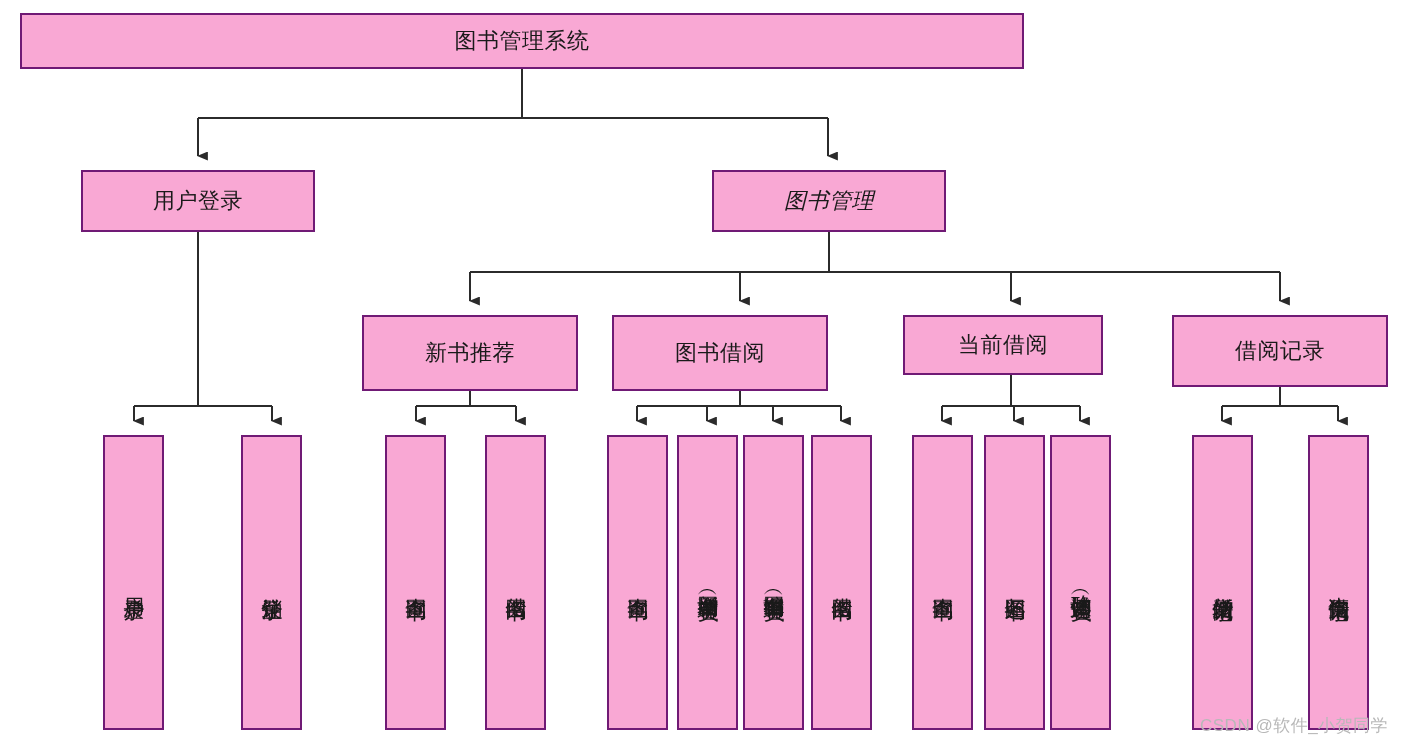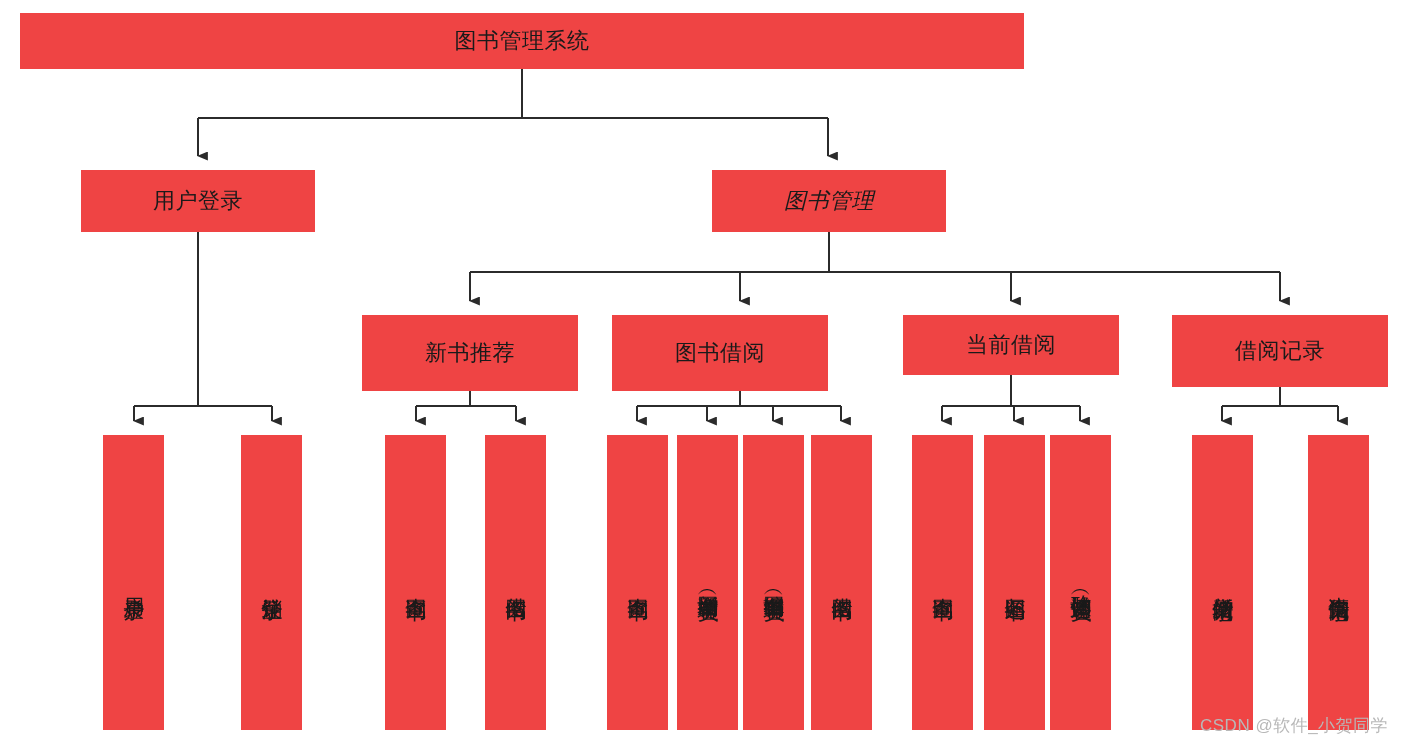--- a/index.html
+++ b/index.html
@@ -20,22 +20,22 @@
     position: absolute;
     left: 0;
     top: 0;
     width: 1405px;
     height: 747px;
     pointer-events: none;
   }
   .node {
     position: absolute;
     box-sizing: border-box;
-    border: 2px solid #ef4444;
-    background: #ef4444;
+    border: 2px solid #701a75;
+    background: #f9a8d4;
     display: flex;
     align-items: center;
     justify-content: center;
     color: #1a1a1a;
   }
   .node.horiz .label {
     font-size: 22px;
     line-height: 1.15;
     letter-spacing: 0.5px;
     white-space: nowrap;
@@ -128,21 +128,21 @@
   <div class="node horiz" style="left: 712px; top: 170px; width: 234px; height: 62px; font-style: italic;">
     <span class="label">图书管理</span>
   </div>
 
   <div class="node horiz" style="left: 362px; top: 315px; width: 216px; height: 76px;">
     <span class="label">新书推荐</span>
   </div>
   <div class="node horiz" style="left: 612px; top: 315px; width: 216px; height: 76px; align-items: center;">
     <span class="label">图书借阅</span>
   </div>
-  <div class="node horiz" style="left: 903px; top: 315px; width: 216px; height: 60px;">
+  <div class="node horiz" style="left: 903px; top: 315px; width: 200px; height: 60px;">
     <span class="label">当前借阅</span>
   </div>
   <div class="node horiz" style="left: 1172px; top: 315px; width: 216px; height: 72px;">
     <span class="label">借阅记录</span>
   </div>
 
   <div class="node vert" style="left: 103px; top: 435px; width: 61px; height: 295px;">
     <span class="label">用户登录</span>
   </div>
   <div class="node vert" style="left: 241px; top: 435px; width: 61px; height: 295px;">

